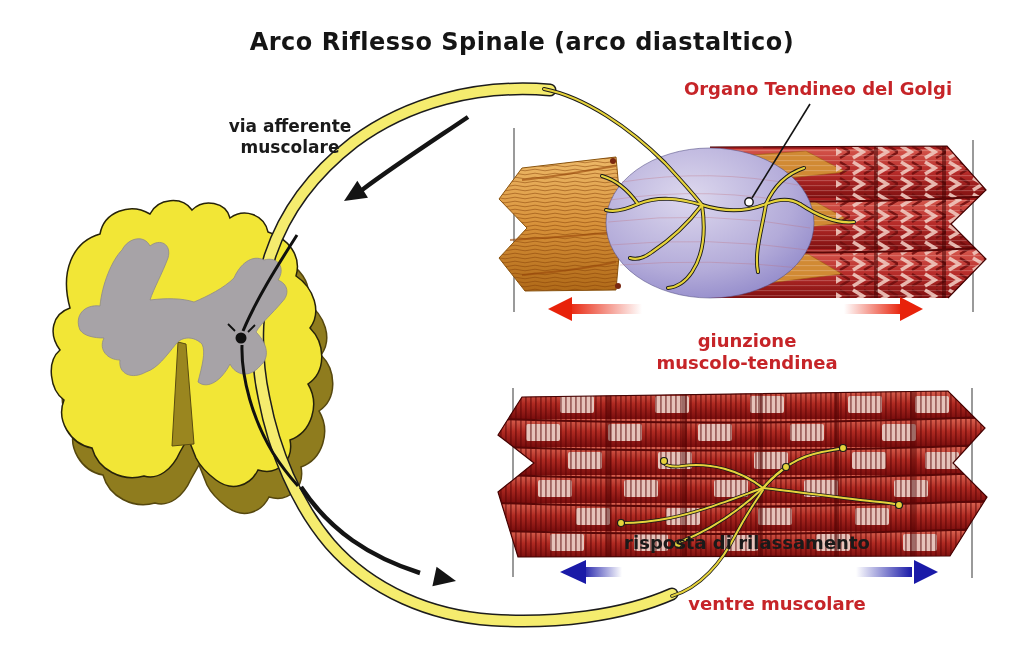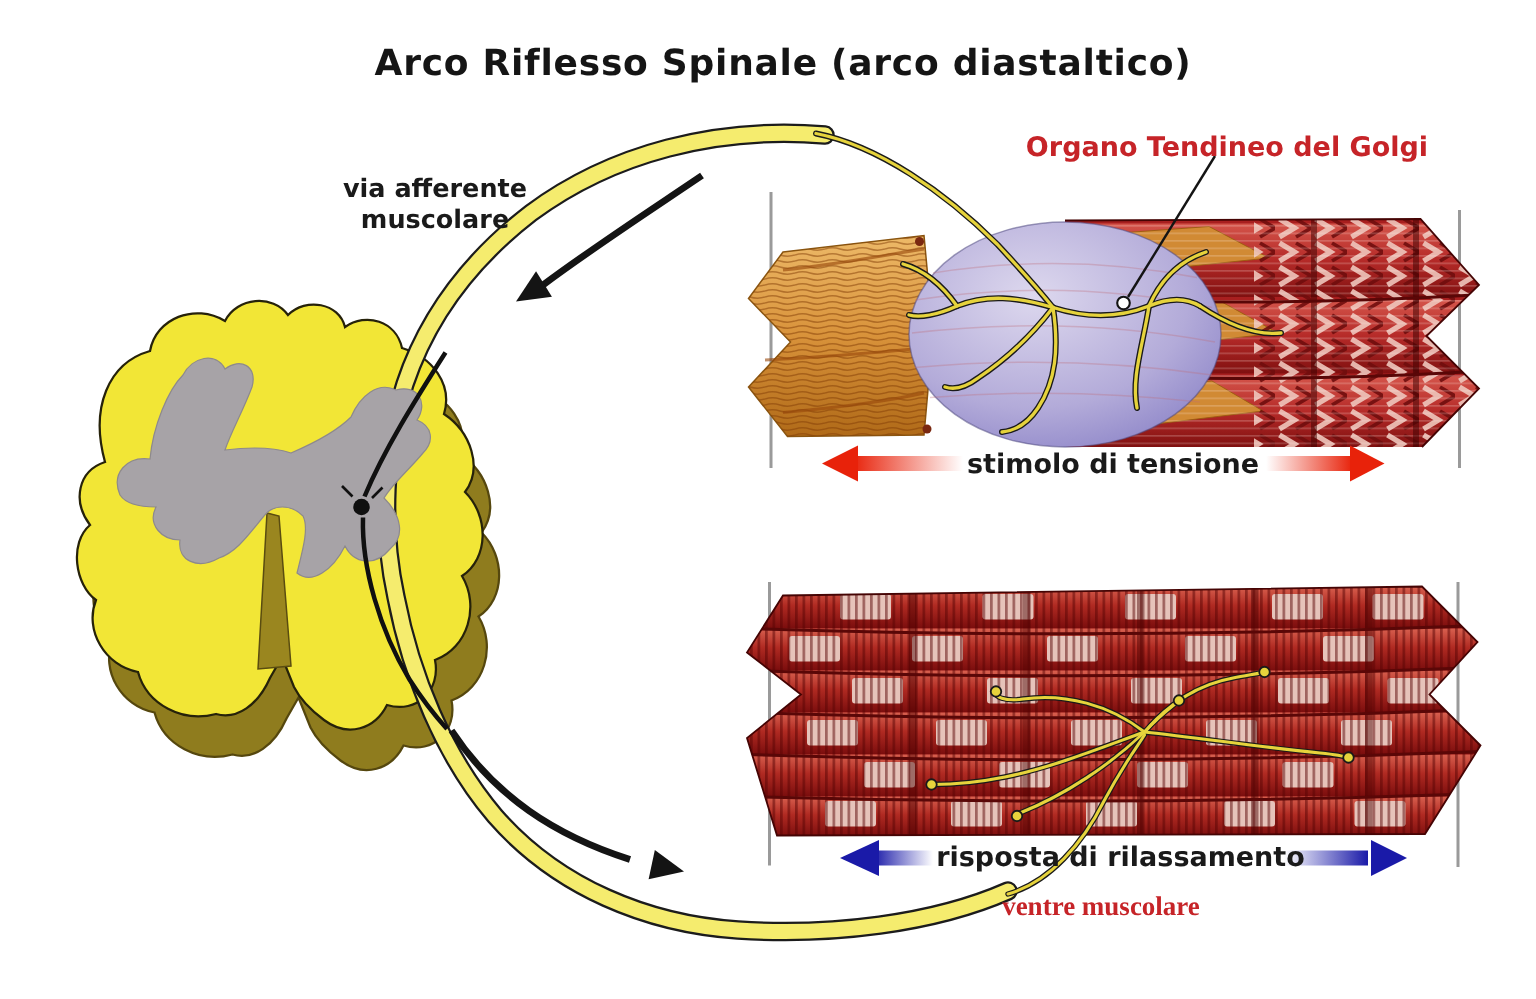--- a/index.html
+++ b/index.html
@@ -285,35 +285,36 @@
     <polygon points="550,572 576,560 576,584" fill="#1a1aa8"></polygon>
   </g>
   <g>
     <rect x="846" y="567" width="56" height="10" fill="url(#gBlueR)"></rect>
     <polygon points="928,572 904,560 904,584" fill="#1a1aa8"></polygon>
   </g>
 </svg>
 
 <div class="title">Arco Riflesso Spinale (arco diastaltico)</div>
 
-<div class="lbl red fs18" style="left:808px;top:88px;">
+<div class="lbl red fs18" style="left:808px;top:78px;">
   <div>Organo Tendineo del Golgi</div>
 </div>
 
 <div class="lbl blk fs17" style="left:280px;top:116px;">
   <div>via afferente</div>
   <div>muscolare</div>
 </div>
 
 
-<div class="lbl blk fs18" style="left:732px;top:299px;">stimolo di tensione</div>
 
 <div class="lbl red fs18" style="left:737px;top:330px;">
-</div>
-
-<div class="lbl blk fs18" style="left:737px;top:561px;">risposta di rilassamento</div>
-
-<div class="lbl red fs18" style="left:724px;top:593px;font-family:Liberation Serif, serif;">
+  <div>giunzione</div>
+  <div>muscolo-tendinea</div>
+</div>
+
+<div class="lbl blk fs18" style="left:737px;top:532px;">risposta di rilassamento</div>
+
+<div class="lbl red fs18" style="left:767px;top:593px;">
   <div>ventre muscolare</div>
 </div>
 
 
 </div>
 
 </body></html>

